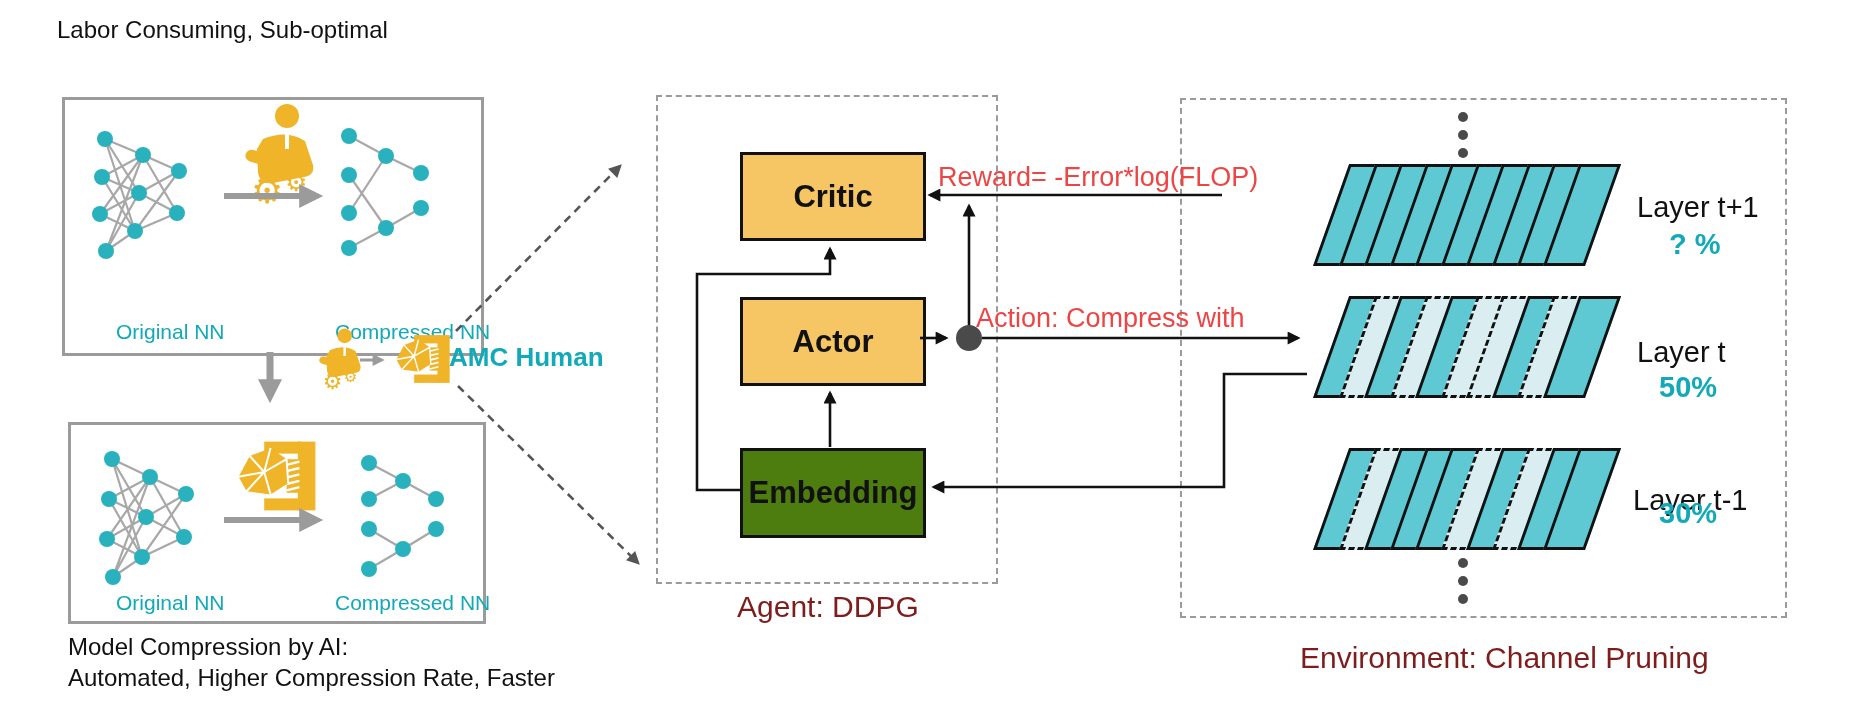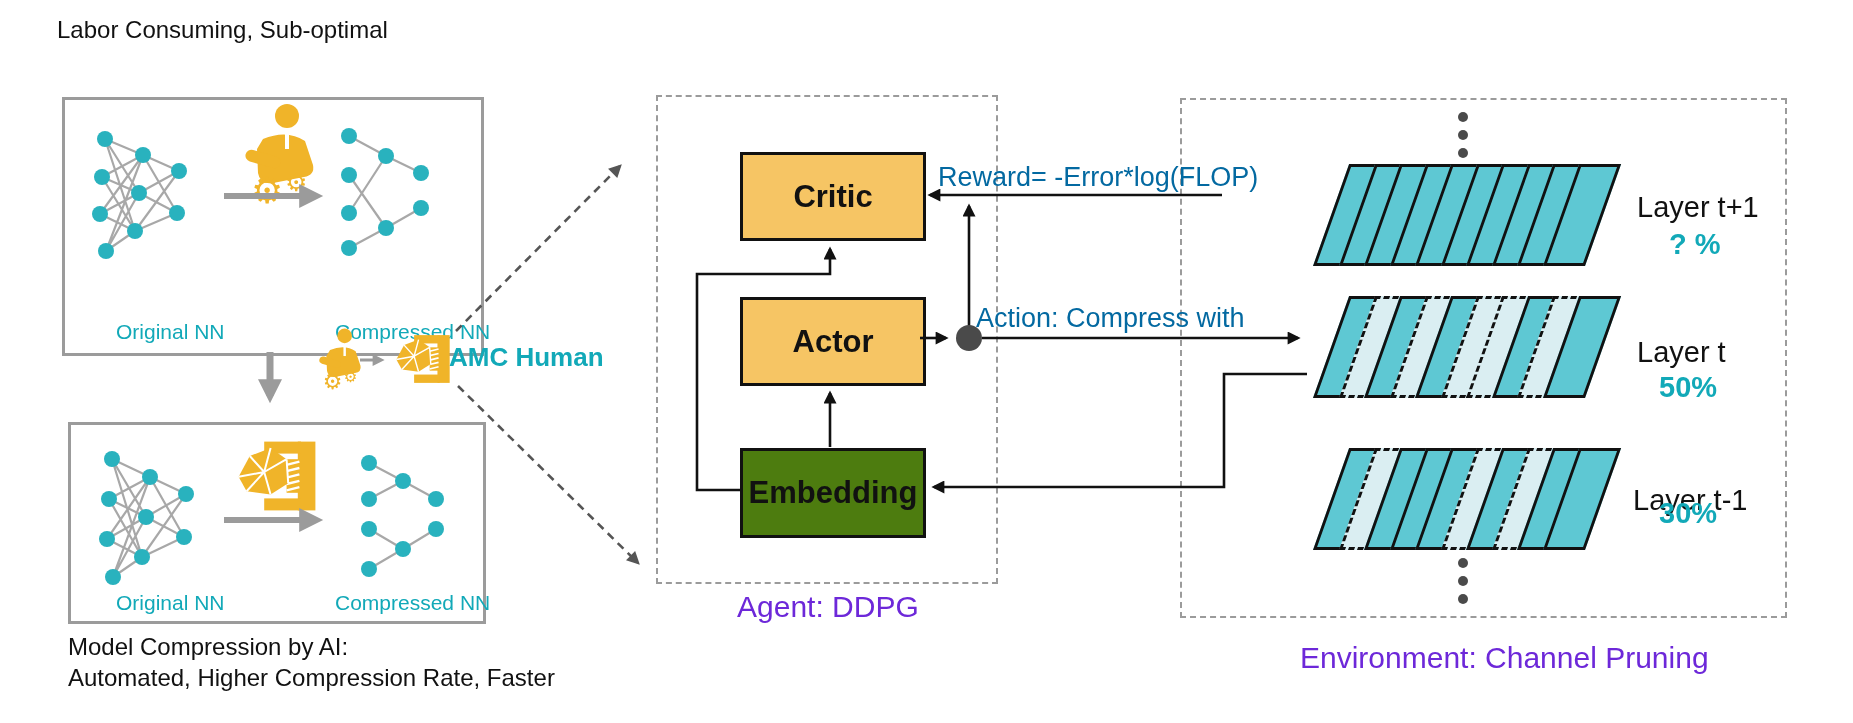--- a/index.html
+++ b/index.html
@@ -8,24 +8,24 @@
   .abs{position:absolute;}
   .txt{font-family:"Liberation Sans", sans-serif;color:#1a1a1a;white-space:nowrap;}
   .teal{color:#12a9b8;}
   .bold{font-weight:bold;}
   .corner-title{font-size:24px;line-height:31px;color:#111;}
   .nn-box{border:3px solid #9b9b9b;background:#fff;}
   .nn-label{font-size:21px;color:#12a9b8;}
   .dashed-box{border:2px dashed #9b9b9b;background:transparent;}
   .agent-node{border:3px solid #111;display:flex;align-items:center;justify-content:center;
               font-size:31px;font-weight:bold;color:#111;z-index:4;}
-  .annot{font-size:27px;color:#0369a1;}
+  .annot{font-size:27px;color:#ef4444;}
   .layer-name{font-size:29px;color:#111;}
   .layer-ratio{font-size:29px;font-weight:bold;color:#12a9b8;}
-  .caption{font-size:30px;color:#6d28d9;text-align:center;}
+  .caption{font-size:30px;color:#7f1d1d;text-align:center;}
   .layer-row{position:absolute;width:300px;height:100px;}
   .tile{position:absolute;top:0;width:36px;height:96px;background:#5ec8d3;
         border:3px solid #111;transform:skewX(-19.5deg);transform-origin:0 100%;}
   .tile.pruned{background:#daeef2;border:3px dashed #111;}
   .vdots{display:flex;flex-direction:column;gap:8px;align-items:center;z-index:3;}
   .vdots span{width:10px;height:10px;border-radius:50%;background:#4a4a4a;}
   svg{display:block;}
   #overlay{position:absolute;left:0;top:0;z-index:5;pointer-events:none;}
   sub{font-size:0.68em;}
 </style>

